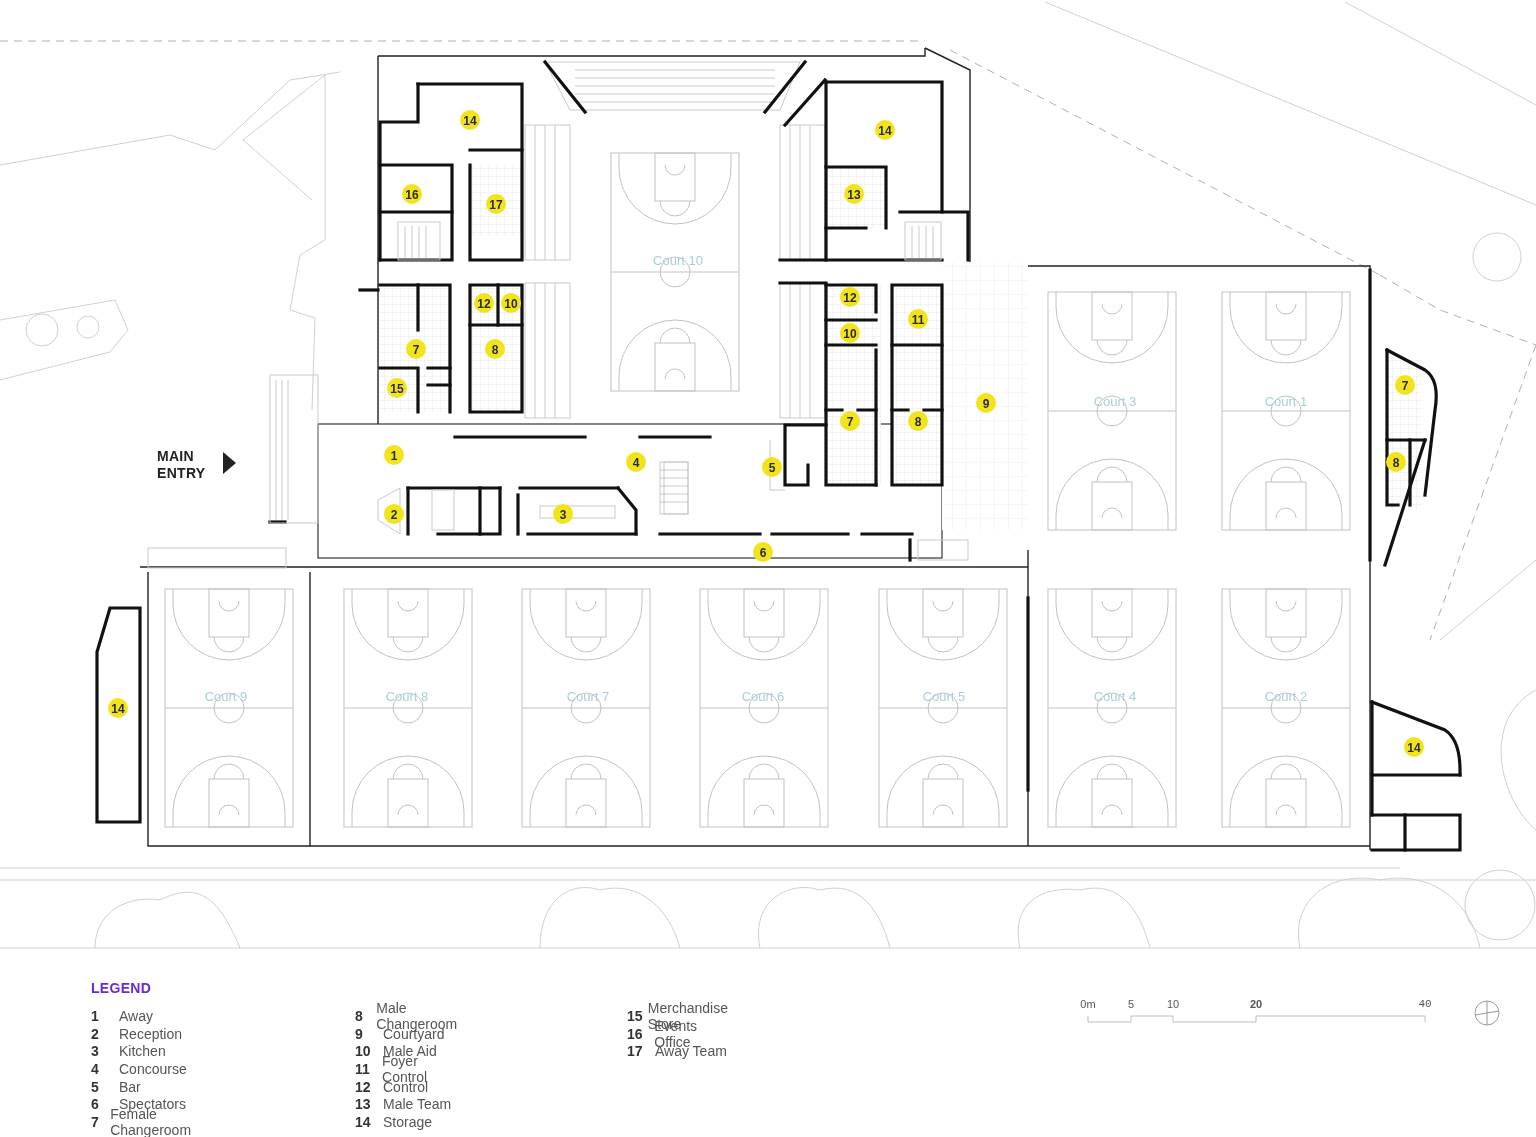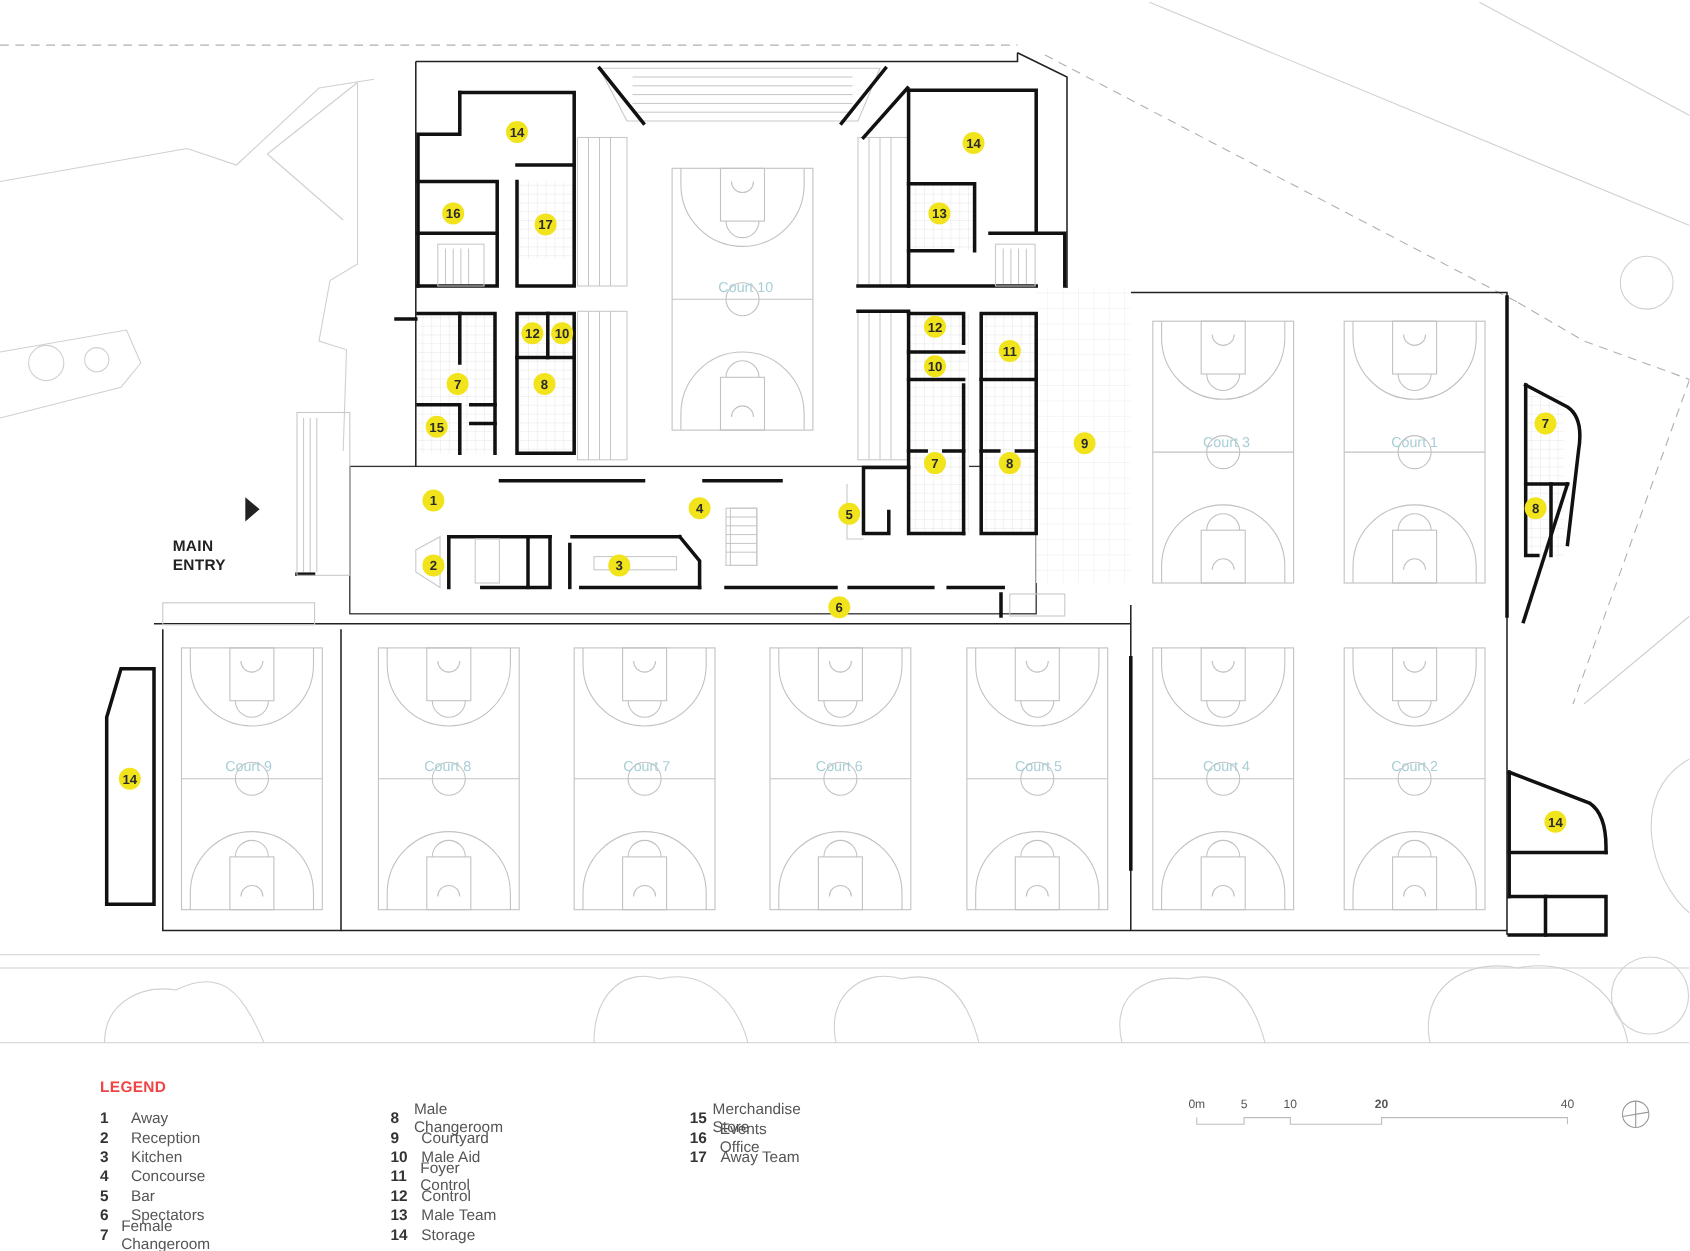--- a/index.html
+++ b/index.html
@@ -11,26 +11,26 @@
   .dash { stroke: #b0b0b0; stroke-width: 1; fill: none; stroke-dasharray: 8 6; }
   .wall { stroke: #111; stroke-width: 3.2; fill: none; stroke-linecap: square; }
   .wall-thin { stroke: #222; stroke-width: 1.4; fill: none; }
   .court-line { stroke: #c2c2c2; stroke-width: 1; fill: none; }
   .tile { fill: url(#tiles); stroke: none; }
   .court-label { font-family: "Liberation Sans", sans-serif; font-size: 13px; fill: #a9cfd6; text-anchor: middle; }
   .marker circle { fill: #f2e41c; }
   .marker text { font-family: "Liberation Sans", sans-serif; font-weight: bold; font-size: 12px; fill: #2b2b2b; text-anchor: middle; dominant-baseline: central; }
   .stairs line { stroke: #bdbdbd; stroke-width: 0.8; }
 
-  #main-entry { position: absolute; left: 157px; top: 448px; font-weight: bold; font-size: 14px; line-height: 17px; letter-spacing: 0.3px; color: #222; margin-top: 40px; }
+  #main-entry { position: absolute; left: 157px; top: 448px; font-weight: bold; font-size: 14px; line-height: 17px; letter-spacing: 0.3px; color: #222; }
   #main-entry-arrow { position: absolute; left: 223px; top: 452px; width: 0; height: 0;
     border-top: 11px solid transparent; border-bottom: 11px solid transparent; border-left: 13px solid #222; }
 
   #legend { position: absolute; left: 91px; top: 980px; }
-  #legend-title { font-weight: bold; font-size: 14px; color: #ef4444; margin-bottom: 10px; letter-spacing: 0.3px; }
+  #legend-title { font-weight: bold; font-size: 14px; color: #6d28d9; margin-bottom: 10px; letter-spacing: 0.3px; }
   .legend-col { position: absolute; top: 27px; }
   .legend-item { display: flex; height: 17.7px; align-items: center; font-size: 14px; }
   .legend-num { font-weight: bold; width: 28px; color: #333; }
   .legend-name { color: #555; }
 
   #scale-bar { position: absolute; left: 1070px; top: 998px; width: 380px; height: 30px; }
   .scale-tick { position: absolute; top: 0; font-size: 11px; color: #555; transform: translateX(-50%); }
   #north-arrow { position: absolute; left: 1472px; top: 998px; width: 30px; height: 30px; }
 </style>
 </head>
@@ -557,21 +557,21 @@
 
 <div id="scale-bar">
   <svg width="380" height="30" style="position:absolute;left:0;top:0;">
     <path d="M18 18 L18 24 L61 24 L61 18 L103 18 L103 24 L186 24 L186 18 L355 18 L355 24" fill="none" stroke="#bdbdbd" stroke-width="1"></path>
   </svg>
   <div id="scale-ticks">
       <div class="scale-tick" style="left: 18px;">0m</div>
       <div class="scale-tick" style="left: 61px;">5</div>
       <div class="scale-tick" style="left: 103px;">10</div>
       <div class="scale-tick" style="left: 186px; font-weight: bold;">20</div>
-      <div class="scale-tick" style="left: 355px;">40</div>
+      <div class="scale-tick" style="left: 355px; font-family: Liberation Mono, monospace;">40</div>
     </div>
 </div>
 
 <svg id="north-arrow" viewBox="0 0 30 30">
   <circle cx="15" cy="15" r="12" fill="none" stroke="#999" stroke-width="1"></circle>
   <line x1="15" y1="3" x2="15" y2="27" stroke="#999" stroke-width="1"></line>
   <line x1="3" y1="17" x2="27" y2="13" stroke="#999" stroke-width="1"></line>
 </svg>
 
 </body></html>

